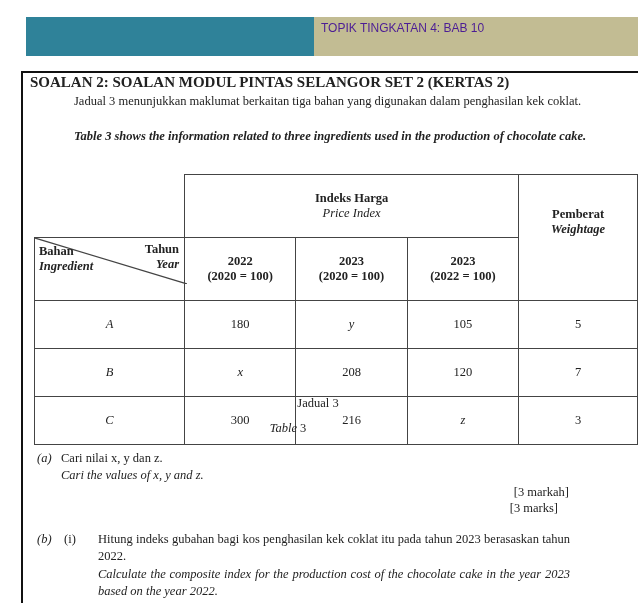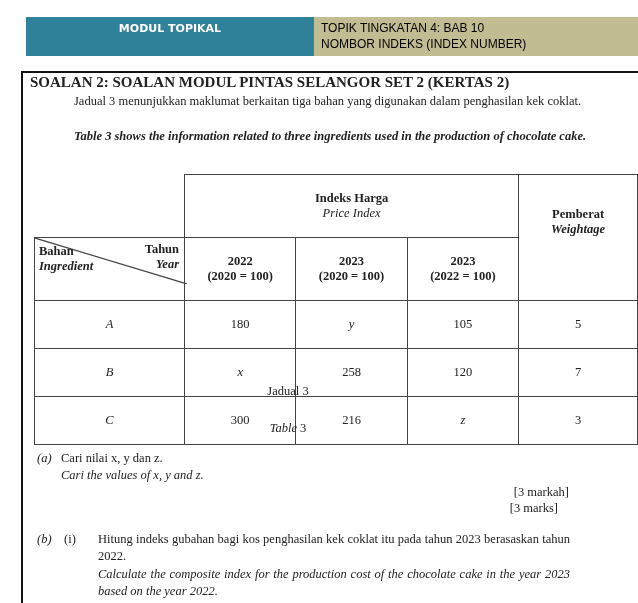--- a/index.html
+++ b/index.html
@@ -3,44 +3,42 @@
   <meta charset="utf-8">
   <style>
     html, body { margin:0; padding:0; background:#ffffff; }
     body { width:638px; height:603px; position:relative; overflow:hidden;
            font-family:"Liberation Serif", serif; color:#222; }
     .hdr-left { position:absolute; left:26px; top:17px; width:288px; height:39px;
                 background:#2f8299; color:#fff; font-family:"DejaVu Sans", sans-serif;
                 font-weight:bold; font-size:11px; text-align:center; line-height:15px;
                 padding-top:4px; box-sizing:border-box; }
     .hdr-right { position:absolute; left:314px; top:17px; width:324px; height:39px;
-                 background:#c2bc93; color:#000000; font-family:"Liberation Sans", sans-serif;
+                 background:#c2bc93; color:#4c1d95; font-family:"Liberation Sans", sans-serif;
                  font-size:12px; line-height:16px; padding:3px 0 0 7px; box-sizing:border-box; }
     .qbox { position:absolute; left:21px; top:71px; width:620px; height:540px;
             border-top:2px solid #111; border-left:2px solid #111; box-sizing:border-box; }
     .qtitle { position:absolute; left:30px; top:74px; font-weight:bold; font-size:15px; }
     .para { position:absolute; left:37px; width:532px; font-size:12.5px; line-height:17px;
             text-align:justify;margin-left:37px; }
     .it { font-style:italic; }
     table.t3 { position:absolute; left:34px; top:174px; border-collapse:collapse;
                font-size:12.5px; }
     table.t3 td { border:1.5px solid #444; text-align:center; padding:16px; }
     .b { font-weight:bold; }
     .caption { position:absolute; left:0; width:576px; text-align:center; font-size:12.5px; }
     .abs { position:absolute; font-size:12.5px; line-height:17px; }
   </style>
 </head>
 <body>
 
 <div class="hdr-left">
-  <div>MODUL TOPIKAL</div>
 </div>
 <div class="hdr-right">
   <div>TOPIK TINGKATAN 4: BAB 10</div>
-  <div>NOMBOR INDEKS (INDEX NUMBER)</div>
 </div>
 
 <div class="qbox"></div>
 <div class="qtitle">SOALAN 2:  SOALAN MODUL PINTAS SELANGOR SET 2 (KERTAS 2)</div>
 
 <div class="para" style="top:93px;">Jadual 3 menunjukkan maklumat berkaitan tiga bahan yang digunakan dalam penghasilan kek coklat.</div>
 <div class="para it" style="top:128px;font-weight:bold;">Table 3 shows the information related to three ingredients used in the production of chocolate cake.</div>
 
 <table class="t3">
   <tbody>
@@ -85,35 +83,35 @@
   <tr style="height:44px;">
     <td class="it">A</td>
     <td>180</td>
     <td class="it">y</td>
     <td>105</td>
     <td>5</td>
   </tr>
   <tr style="height:40px;">
     <td class="it">B</td>
     <td class="it">x</td>
-    <td>258</td>
+    <td>208</td>
     <td>120</td>
     <td>7</td>
   </tr>
   <tr style="height:40px;">
     <td class="it">C</td>
     <td>300</td>
     <td>216</td>
     <td class="it">z</td>
     <td>3</td>
   </tr>
 </tbody>
   </table>
 
-<div class="caption" style="top:384px;">Jadual 3</div>
+<div class="caption" style="top:396px;padding-left:30px;">Jadual 3</div>
 <div class="caption" style="top:421px;"><span class="it">Table</span><span> 3</span></div>
 
 <div class="abs it" style="left:37px; top:450px;">(a)</div>
 <div class="abs" style="left:61px; top:450px;">Cari nilai x, y dan z.</div>
 <div class="abs it" style="left:61px; top:467px;">Cari the values of x, y and z.</div>
 <div class="abs" style="right:69px; top:484px;">[3 markah]</div>
 <div class="abs" style="right:80px; top:500px;margin-left:32px;">[3 marks]</div>
 
 <div class="abs" style="left:37px; top:531px;"><span class="it">(b)</span></div>
 <div class="abs" style="left:64px; top:531px;">(i)</div>

